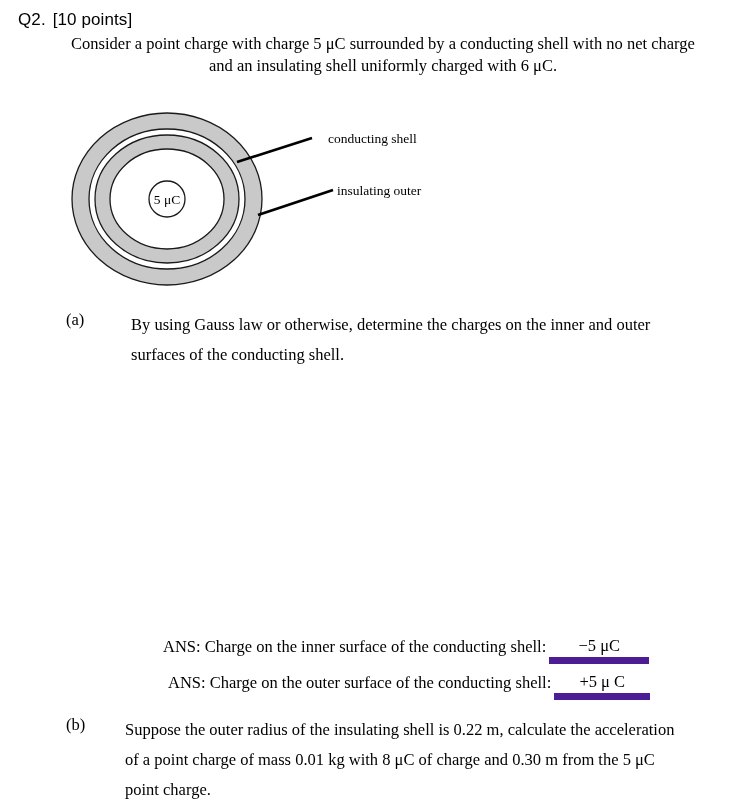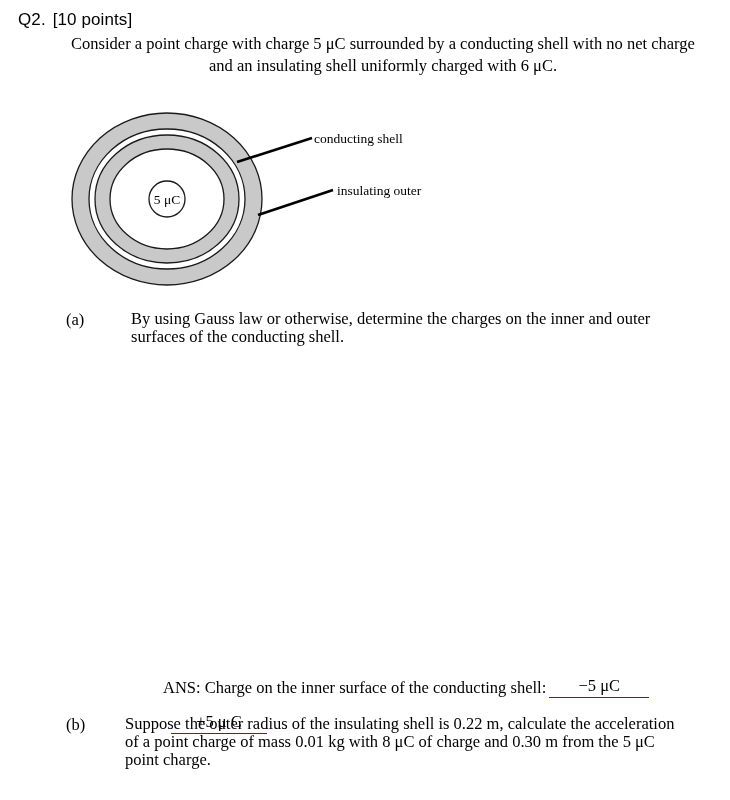--- a/index.html
+++ b/index.html
@@ -47,56 +47,54 @@
     width: 400px;
     height: 200px;
   }
   .figure svg { display: block; }
 
   .fig-label {
     position: absolute;
     font-size: 13.5px;
     white-space: nowrap;
   }
-  .lbl-conducting { left: 254px; top: 31px; }
+  .lbl-conducting { left: 268px; top: 31px; }
   .lbl-insulating { left: 277px; top: 83px; }
   .part-letter {
     position: absolute;
     font-size: 16.5px;
   }
   .part-body {
     position: absolute;
     font-size: 16.5px;
-    line-height: 18px;
+    line-height: 30px;
   }
 
   .part-a-letter { left: 66px; top: 310px; }
   .part-a-body   { left: 131px; top: 310px; width: 572px; }
 
   .part-b-letter { left: 66px; top: 715px; }
   .part-b-body   { left: 125px; top: 715px; width: 566px; }
 
   
   .ans-row {
     position: absolute;
     font-size: 16.5px;
     white-space: nowrap;
     display: flex;
-    align-items: flex-end;
   }
   .ans-row-1 { left: 163px; top: 637px; }
   .ans-row-2 { left: 168px; top: 673px; }
 
   .ans-blank {
     display: inline-block;
     position: relative;
-    border-bottom: 1px solid #4c1d95;
+    border-bottom: 7px solid #4c1d95;
     margin-left: 3px;
     height: 20px;
-    margin-top: 40px;
   }
   .ans-blank-1 { width: 100px; }
   .ans-blank-2 { width: 96px; }
 
   .ans-value {
     position: absolute;
     left: 0;
     right: 0;
     bottom: 1px;
     text-align: center;
@@ -140,19 +138,20 @@
 <div class="part-body part-a-body">By using Gauss law or otherwise, determine the charges on the inner and outer surfaces of the conducting shell.</div>
 
 <div class="ans-row ans-row-1">
   <span>ANS: Charge on the inner surface of the conducting shell:</span>
   <span class="ans-blank ans-blank-1">
     <span class="ans-value ans-value-1">−5 μC</span>
   </span>
 </div>
 
 <div class="ans-row ans-row-2">
+  <span>ANS: Charge on the outer surface of the conducting shell:</span>
   <span class="ans-blank ans-blank-2">
     <span class="ans-value ans-value-2">+5 μ C</span>
   </span>
 </div>
 
 <div class="part-letter part-b-letter">(b)</div>
 <div class="part-body part-b-body">Suppose the outer radius of the insulating shell is 0.22 m, calculate the acceleration of a point charge of mass 0.01 kg with 8 μC of charge and 0.30 m from the 5 μC point charge.</div>
 
 </body></html>

